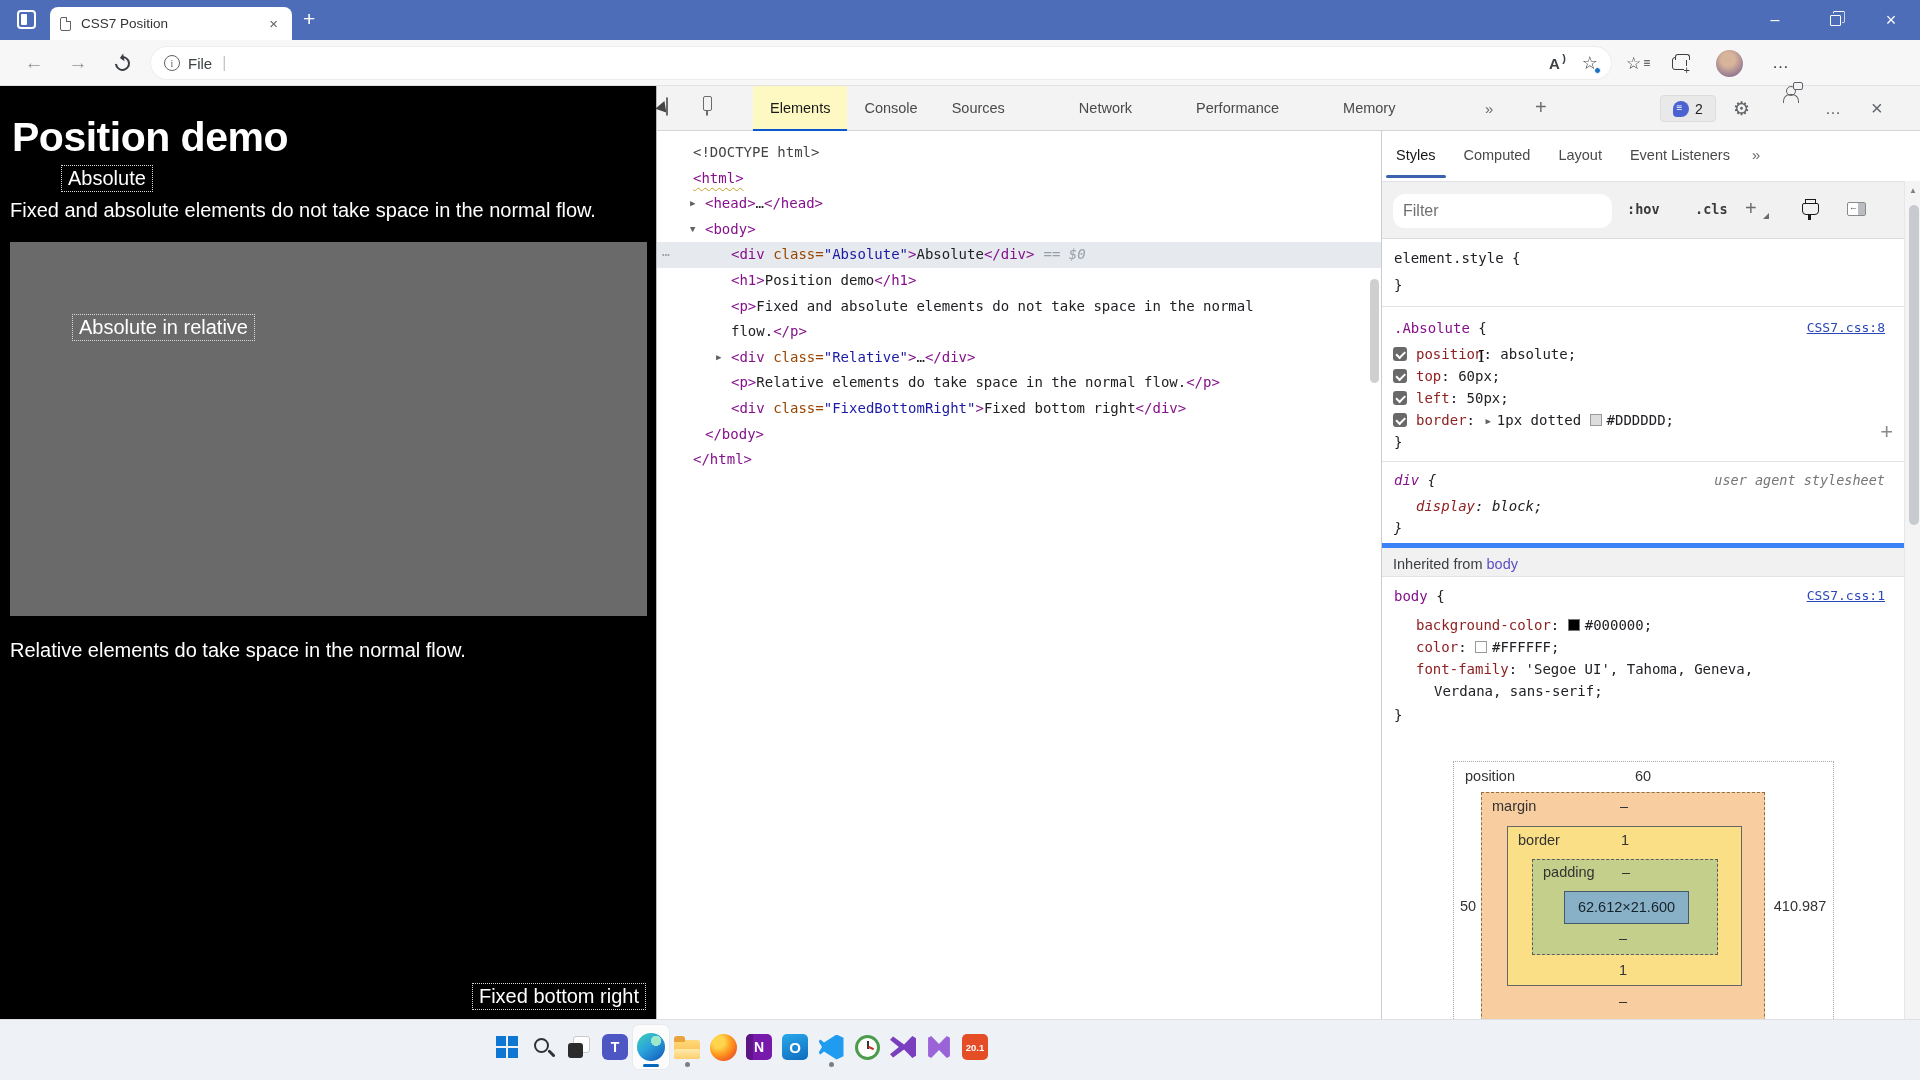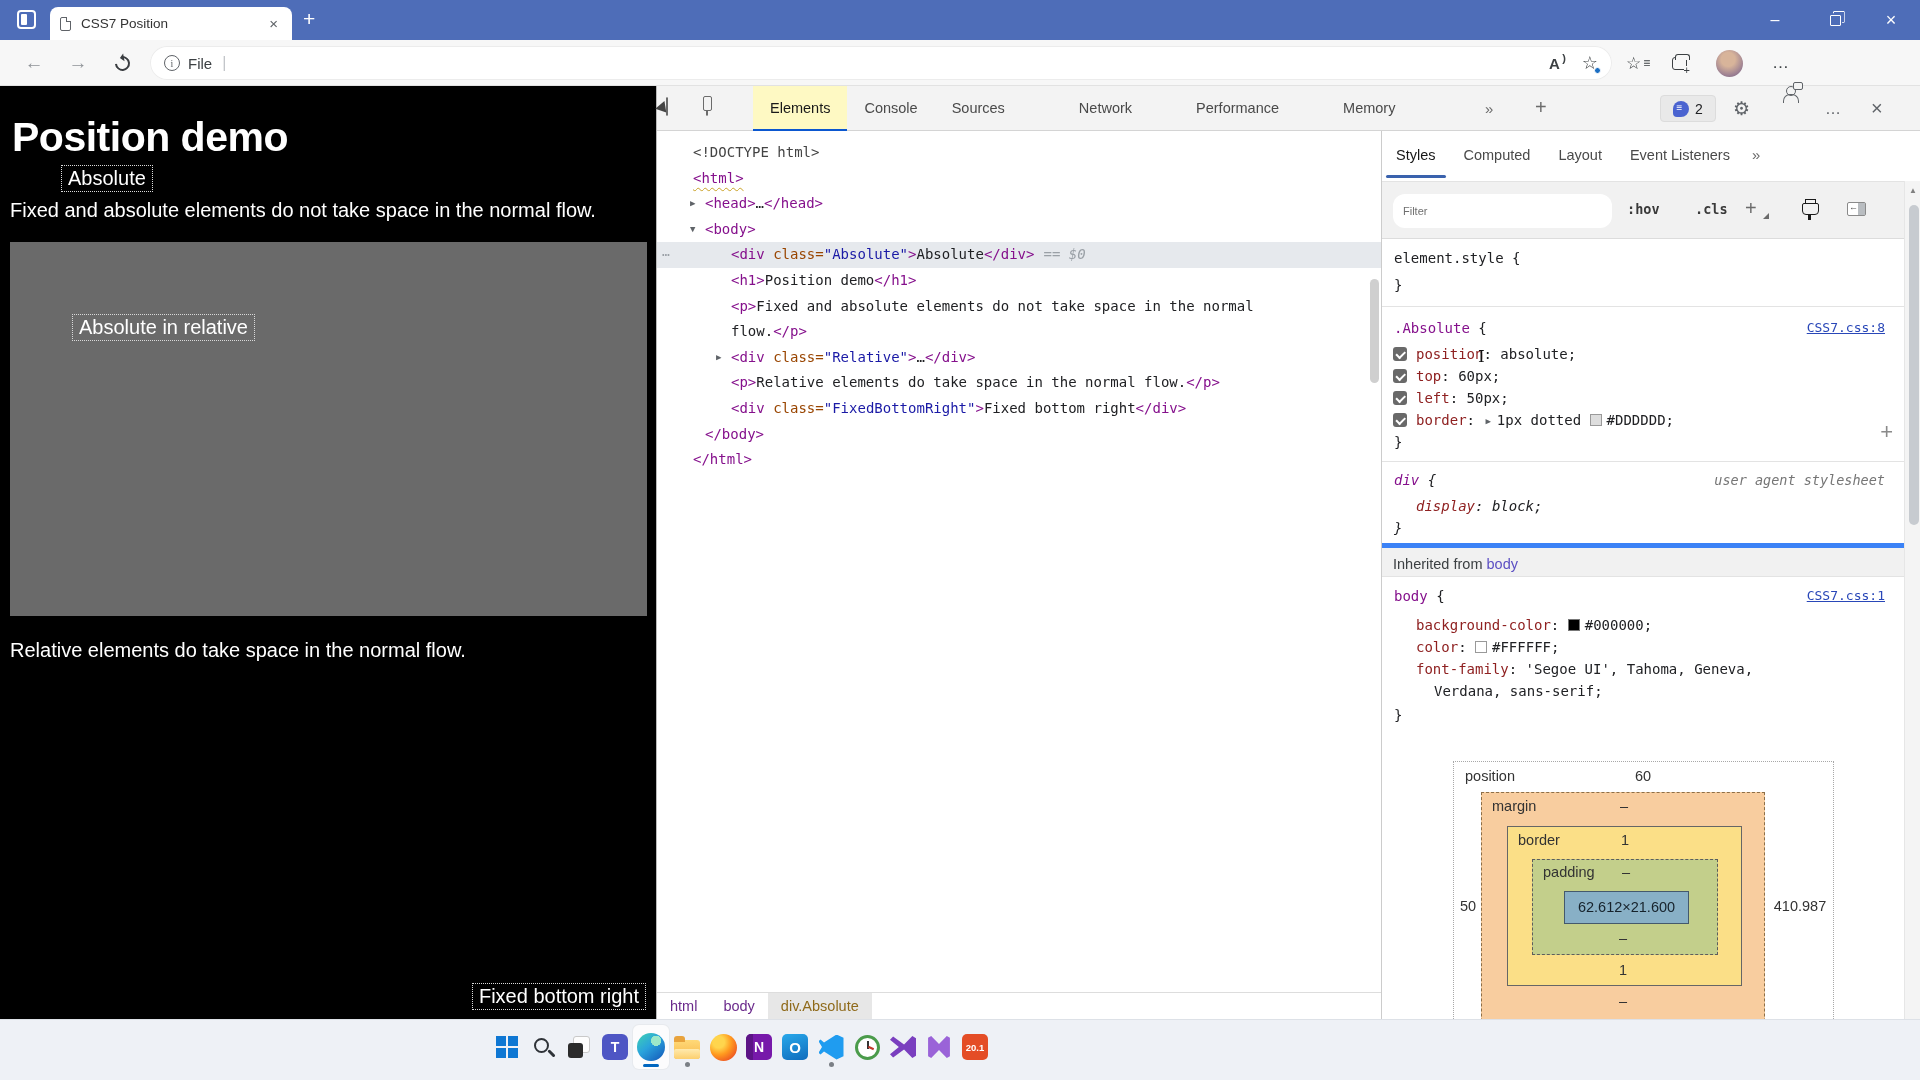--- a/index.html
+++ b/index.html
@@ -109,21 +109,21 @@
   .crumb.active { background:#e7e7e7; color:#8f6a1a; }
 
   
   .styles-pane { position:absolute; left:724px; top:45px; width:540px; height:888px; border-left:1px solid #ccc; overflow:hidden; background:#fff; }
   .st-tabs { position:absolute; left:0; top:0; width:100%; height:50px; display:flex; background:#fff; }
   .st-tab { padding:0 14px; line-height:48px; font-size:14.5px; color:#4a4a4a; position:relative; }
   .st-tab.active { color:#161616; }
   .st-tab.active::after { content:""; position:absolute; left:4px; right:4px; bottom:3px; height:3px; background:#3a62ad; border-radius:2px; }
   .st-chev { line-height:48px; color:#6b6b6b; font-size:15px; padding-left:8px; }
   .st-filterrow { position:absolute; left:0; top:50px; width:100%; height:58px; background:#f1f1f1; border-top:1px solid #e3e3e3; border-bottom:1px solid #dcdcdc; }
-  .filter-input { position:absolute; left:11px; top:12px; width:219px; height:34px; border:none; border-radius:12px; background:#fff; font-size:11px; color:#333; padding:0 10px; font-family:"Liberation Sans",sans-serif; outline:none; }
+  .filter-input { position:absolute; left:11px; top:12px; width:219px; height:34px; border:none; border-radius:12px; background:#fff; font-size:16px; color:#333; padding:0 10px; font-family:"Liberation Sans",sans-serif; outline:none; }
   .filter-input::placeholder { color:#6f6f6f; }
   .pseudo-btn { position:absolute; top:19px; font-family:"DejaVu Sans Mono",monospace; font-size:13.5px; font-weight:bold; color:#3a3a3a; }
   .hov-btn { left:245px; } .cls-btn { left:313px; }
   .newrule-btn { position:absolute; left:363px; top:13px; width:22px; height:26px; color:#6b6b6b; font-size:20px; font-weight:300; line-height:26px; }
   .newrule-btn::after { content:""; position:absolute; right:-2px; bottom:2px; border:3.5px solid transparent; border-right-color:#6b6b6b; border-bottom-color:#6b6b6b; }
   .brush-glyph { position:absolute; left:420px; top:21px; width:17px; height:12px; border:1.6px solid #1a1a1a; border-radius:2px 2px 4px 4px; }
   .brush-glyph::before { content:""; position:absolute; left:2px; top:-5px; width:9px; height:4px; border:1.6px solid #1a1a1a; border-bottom:none; }
   .brush-glyph::after { content:""; position:absolute; left:5px; bottom:-6px; width:3px; height:5px; background:#1a1a1a; }
   .dockpanel-glyph { position:absolute; left:465px; top:20px; width:19px; height:14px; border:1.5px solid #8a8a8a; border-radius:2px; background:#fff; }
   .dockpanel-glyph::before { content:""; position:absolute; right:0; top:0; width:7px; height:12px; background:#b9bdc1; }
@@ -290,25 +290,20 @@
         <div class="tl i2"><span class="c-tag">&lt;h1&gt;</span><span class="c-text">Position demo</span><span class="c-tag">&lt;/h1&gt;</span></div>
         <div class="tl i2"><span class="c-tag">&lt;p&gt;</span><span class="c-text">Fixed and absolute elements do not take space in the normal</span></div>
         <div class="tl i2"><span class="c-text">flow.</span><span class="c-tag">&lt;/p&gt;</span></div>
         <div class="tl i2"><span class="tw-arrow a2">▶</span><span class="c-tag">&lt;div</span><span class="c-attr"> class=</span><span class="c-val">"Relative"</span><span class="c-tag">&gt;</span><span class="c-text">…</span><span class="c-tag">&lt;/div&gt;</span></div>
         <div class="tl i2"><span class="c-tag">&lt;p&gt;</span><span class="c-text">Relative elements do take space in the normal flow.</span><span class="c-tag">&lt;/p&gt;</span></div>
         <div class="tl i2"><span class="c-tag">&lt;div</span><span class="c-attr"> class=</span><span class="c-val">"FixedBottomRight"</span><span class="c-tag">&gt;</span><span class="c-text">Fixed bottom right</span><span class="c-tag">&lt;/div&gt;</span></div>
         <div class="tl i1"><span class="c-tag">&lt;/body&gt;</span></div>
         <div class="tl i0"><span class="c-tag">&lt;/html&gt;</span></div>
       </div>
       <div class="el-scroll"></div>
-      <div class="breadcrumbs">
-        <span class="crumb">html</span>
-        <span class="crumb">body</span>
-        <span class="crumb active">div.Absolute</span>
-      </div>
     </div>
 
     <div class="styles-pane">
       <div class="st-tabs">
         <div class="st-tab active">Styles</div>
         <div class="st-tab">Computed</div>
         <div class="st-tab">Layout</div>
         <div class="st-tab">Event Listeners</div>
         <div class="st-chev">»</div>
       </div>

